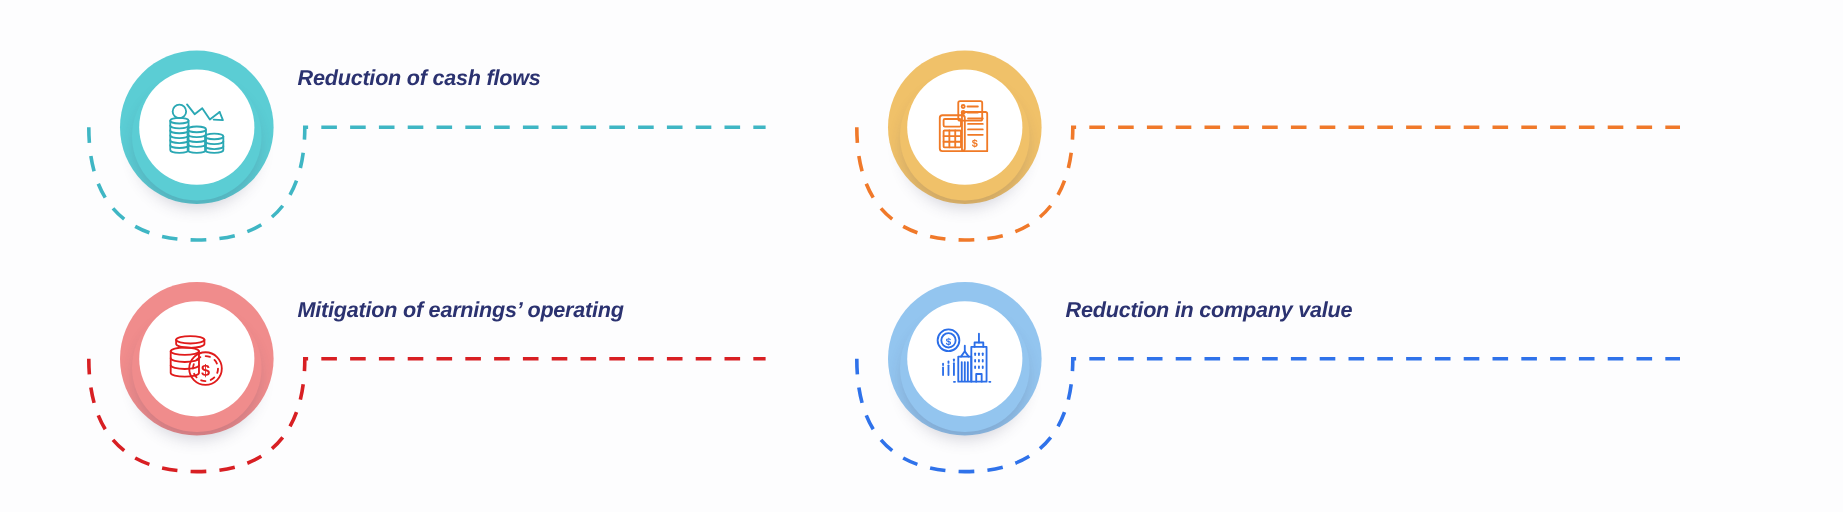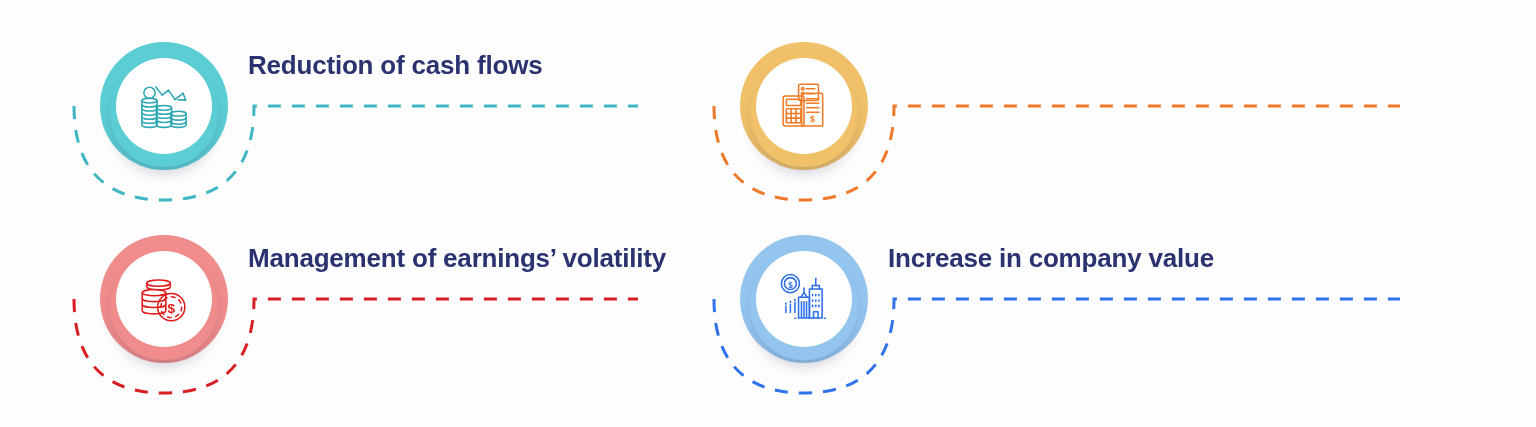--- a/index.html
+++ b/index.html
@@ -98,25 +98,26 @@
     stroke-linejoin: round;
   }
 
   
   .label {
     position: absolute;
     left: 188px;
     top: 28px;
     width: 500px;
     color: #2b3270;
-    font-size: 26px;
+    font-size: 18px;
     font-weight: bold;
     letter-spacing: -0.2px;
     line-height: 30px;
     white-space: nowrap;
+    font-style: italic;
   }
 </style>
 </head>
 <body>
 
 <div id="infographic" style="background: rgb(253, 253, 254);">
 
   <div class="item c1">
     <svg class="connector" viewBox="0 0 700 200">
       <path d="M 14,84 C 14,150 48,178 104,178 C 160,178 194,150 194,84 L 578,84" stroke="#3fb6c4"></path>
@@ -214,21 +215,21 @@
             <path d="M8,38 a13,3.4 0 0 0 26,0"></path>
 
             <circle cx="40" cy="41" r="15"></circle>
             <circle cx="40" cy="41" r="11.5" stroke-dasharray="4 5"></circle>
             <text x="40" y="47.5" text-anchor="middle" font-family="Liberation Sans, sans-serif" font-size="15" font-weight="bold" stroke="none" fill="#e01b1b">$</text>
           </g>
         </svg>
       </div>
     </div>
 
-    <div class="label">Management of earnings’ volatility</div>
+    <div class="label">Mitigation of earnings’ operating</div>
   </div>
 
   <div class="item c4">
     <svg class="connector" viewBox="0 0 700 200">
       <path d="M 14,84 C 14,150 48,178 104,178 C 160,178 194,150 194,84 L 700,84" stroke="#2f72ea"></path>
     </svg>
 
     <div class="badge" style="background: rgb(147, 197, 239);">
       <div class="inner">
         <svg viewBox="0 0 64 64">
@@ -266,16 +267,16 @@
             <line x1="22" y1="36" x2="22" y2="47"></line>
             <line x1="22" y1="32.5" x2="22" y2="33.8"></line>
 
             <line x1="22" y1="53.2" x2="23" y2="53.2"></line>
             <line x1="54.5" y1="53.2" x2="55.5" y2="53.2"></line>
           </g>
         </svg>
       </div>
     </div>
 
-    <div class="label">Increase in company value</div>
+    <div class="label">Reduction in company value</div>
   </div>
 
 </div>
 
 </body></html>

